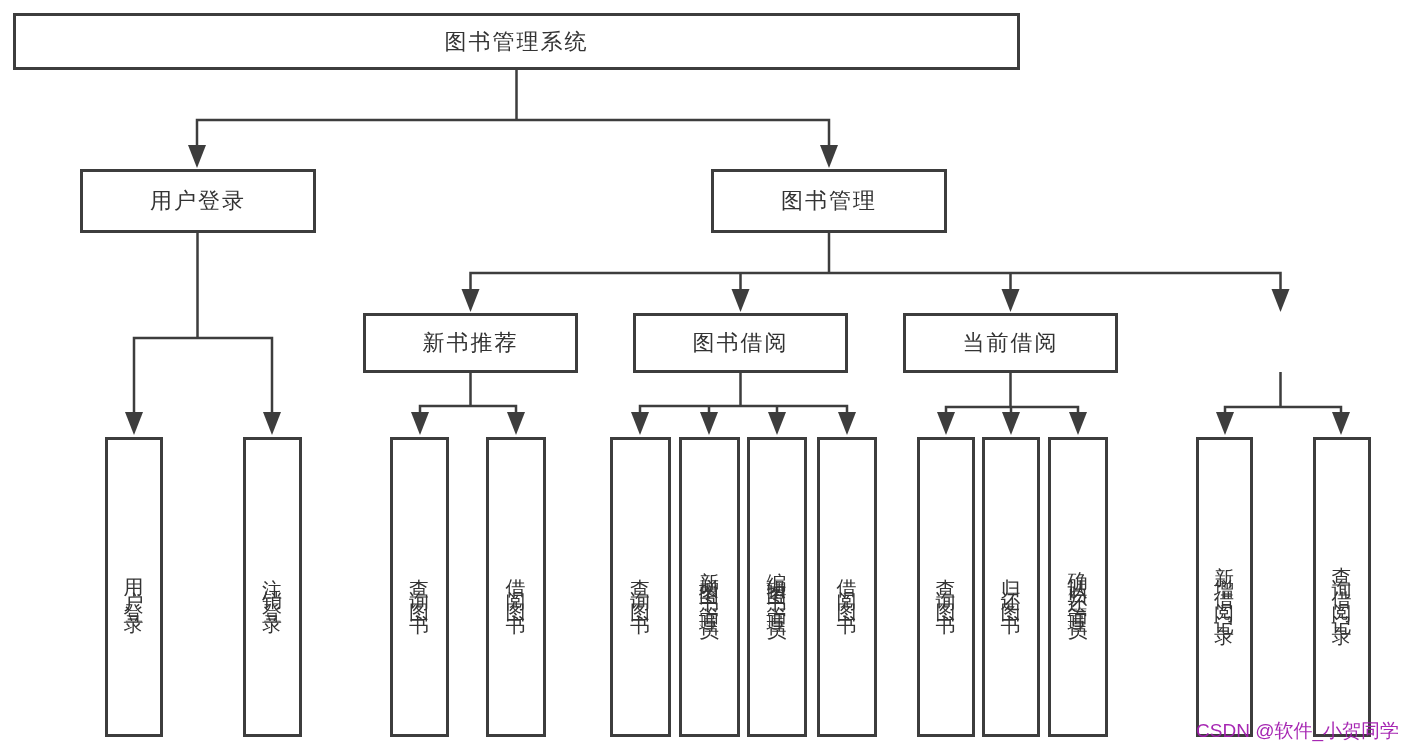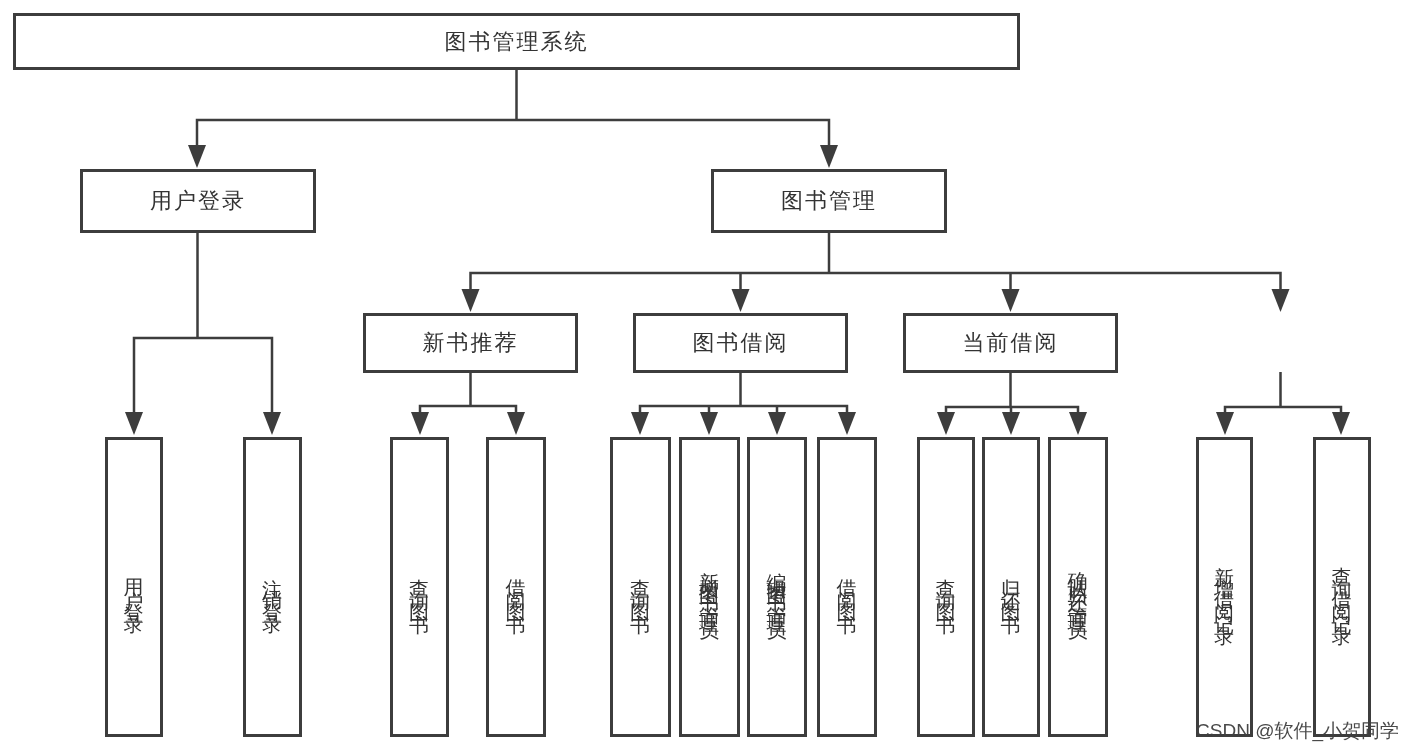--- a/index.html
+++ b/index.html
@@ -17,21 +17,21 @@
   }
   .hbox .lbl{font-size:22px;letter-spacing:2px;white-space:nowrap;color:#333333;}
   .vbox{top:437px;height:300px;}
   .vbox .vlbl{
     writing-mode:vertical-rl;text-orientation:mixed;
     font-size:20px;letter-spacing:12px;color:#333333;line-height:1;
   }
   .vbox.tight .vlbl{letter-spacing:7px;}
   .watermark{
     position:absolute;right:6px;bottom:3px;z-index:3;
-    font-size:19px;color:#404040;opacity:0.95;white-space:nowrap;margin-left:24px;
+    font-size:19px;color:#a21caf;opacity:0.95;white-space:nowrap;margin-left:24px;
   }
 </style>
 </head>
 <body>
 
 <div class="canvas">
 
   <svg class="connectors" width="1405" height="747" viewBox="0 0 1405 747">
 
     <path d="M516.5 70 V120 M197 147 V120 H829 V147"></path>

